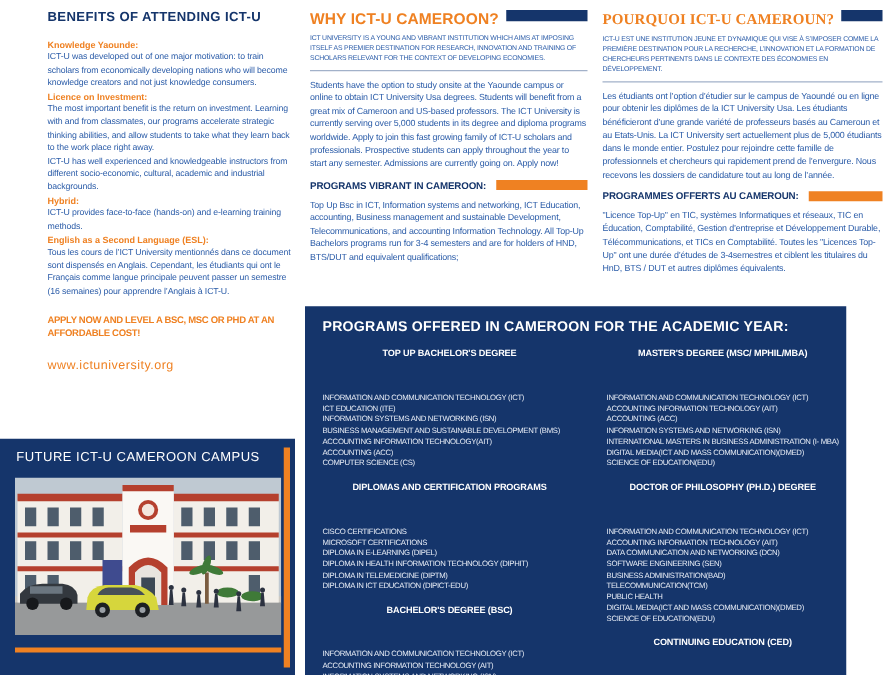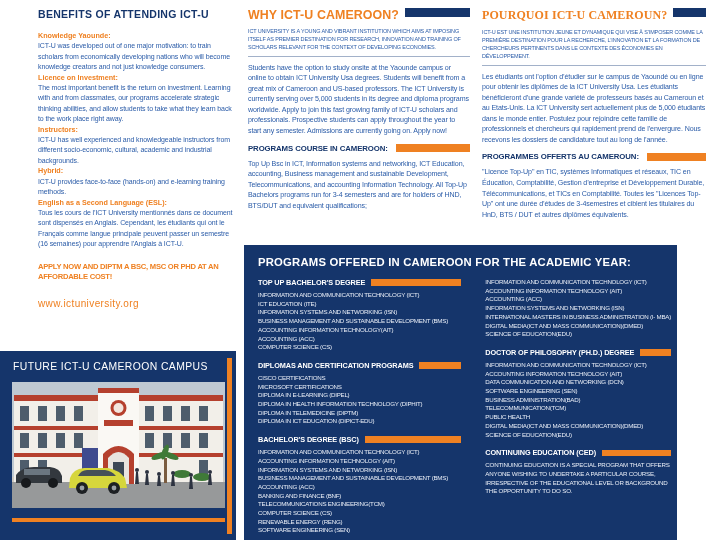--- a/index.html
+++ b/index.html
@@ -35,21 +35,21 @@
   .navy-h{margin:0;color:var(--navy,#15356b);font-weight:bold;font-size:7.8px;letter-spacing:-.1px;white-space:nowrap;}
   .orange-bar{flex:1;height:8px;background:var(--orange,#ef8122);}
 
   
   .bottom-panel{position:absolute;left:244px;top:245px;width:433px;height:295px;background:var(--navy,#15356b);}
   .panel-title{padding:11px 0 0 14px;color:#fff;font-weight:bold;font-size:11.3px;letter-spacing:.2px;white-space:nowrap;}
   .panel-cols{display:flex;padding:10px 6px 0 14px;gap:24px;}
   .panel-col{width:207px;}
   .panel-col.right{flex:1;}
   .group{margin-bottom:9px;}
-  .group-head{display:flex;align-items:center;gap:6px;margin-bottom:4px;}
+  .group-head{display:flex;align-items:center;gap:24px;margin-bottom:4px;flex-direction:column;}
   .gh{color:#fff;font-weight:bold;font-size:7.3px;letter-spacing:-.1px;white-space:nowrap;}
   .gbar{flex:1;height:6.5px;background:var(--orange,#ef8122);}
   .gitem{color:#e9eef7;font-size:6.2px;line-height:8.7px;letter-spacing:-.25px;white-space:nowrap;}
   .ced-text{margin-top:2px;color:#e9eef7;font-size:6.2px;line-height:8.7px;letter-spacing:-.2px;}
 </style>
 </head>
 <body>
 
 <div class="page">
 
@@ -61,35 +61,34 @@
           <div class="benefit-label">Knowledge Yaounde:</div>
           <div class="benefit-text">ICT-U was developed out of one major motivation: to train scholars from economically developing nations who will become knowledge creators and not just knowledge consumers.</div>
         </div>
 
         <div class="benefit">
           <div class="benefit-label">Licence on Investment:</div>
           <div class="benefit-text">The most important benefit is the return on investment. Learning with and from classmates, our programs accelerate strategic thinking abilities, and allow students to take what they learn back to the work place right away.</div>
         </div>
 
         <div class="benefit">
-          <div class="benefit-label">Instructors:</div>
           <div class="benefit-text">ICT-U has well experienced and knowledgeable instructors from different socio-economic, cultural, academic and industrial backgrounds.</div>
         </div>
 
         <div class="benefit">
           <div class="benefit-label">Hybrid:</div>
           <div class="benefit-text">ICT-U provides face-to-face (hands-on) and e-learning training methods.</div>
         </div>
 
         <div class="benefit">
           <div class="benefit-label">English as a Second Language (ESL):</div>
           <div class="benefit-text">Tous les cours de l’ICT University mentionnés dans ce document sont dispensés en Anglais. Cependant, les étudiants qui ont le Français comme langue principale peuvent passer un semestre (16 semaines) pour apprendre l’Anglais à ICT-U.</div>
         </div>
       </div>
-    <div class="cta">APPLY NOW AND DIPTM A BSC, MSC OR PHD AT AN AFFORDABLE COST!</div>
+    <div class="cta">APPLY NOW AND LEVEL A BSC, MSC OR PHD AT AN AFFORDABLE COST!</div>
     <a class="website">www.ictuniversity.org</a>
   </section>
 
   <section class="campus-panel">
     <div class="campus-title">FUTURE ICT-U CAMEROON CAMPUS</div>
     <svg class="campus-image" viewBox="0 0 213 126" preserveAspectRatio="none">
       <rect width="213" height="126" fill="#bfc9d2"></rect>
       <rect x="0" y="95" width="213" height="6" fill="#cdc9c2"></rect>
       <rect x="0" y="100" width="213" height="26" fill="#97999a"></rect>
 
@@ -178,21 +177,21 @@
 
   <section class="col-mid">
     <div class="head-row">
       <h2 class="orange-h">WHY ICT-U CAMEROON?</h2>
       <div class="navy-bar"></div>
     </div>
     <p class="intro">ICT UNIVERSITY IS A YOUNG AND VIBRANT INSTITUTION WHICH AIMS AT IMPOSING ITSELF AS PREMIER DESTINATION FOR RESEARCH, INNOVATION AND TRAINING OF SCHOLARS RELEVANT FOR THE CONTEXT OF DEVELOPING ECONOMIES.</p>
     <hr class="rule">
     <p class="bodytext">Students have the option to study onsite at the Yaounde campus or online to obtain ICT University Usa degrees. Students will benefit from a great mix of Cameroon and US-based professors. The ICT University is currently serving over 5,000 students in its degree and diploma programs worldwide. Apply to join this fast growing family of ICT-U scholars and professionals. Prospective students can apply throughout the year to start any semester. Admissions are currently going on. Apply now!</p>
     <div class="sub-row">
-      <h3 class="navy-h">PROGRAMS COURSE IN CAMEROON:</h3>
+      <h3 class="navy-h">PROGRAMS VIBRANT IN CAMEROON:</h3>
       <div class="orange-bar"></div>
     </div>
     <p class="bodytext">Top Up Bsc in ICT, Information systems and networking, ICT Education, accounting, Business management and sustainable Development, Telecommunications, and accounting Information Technology. All Top-Up Bachelors programs run for 3-4 semesters and are for holders of HND, BTS/DUT and equivalent qualifications;</p>
   </section>
 
   <section class="col-right">
     <div class="head-row">
       <h2 class="orange-h">POURQUOI ICT-U CAMEROUN?</h2>
       <div class="navy-bar"></div>
     </div>
@@ -258,20 +257,24 @@
               <div class="gitem">TELECOMMUNICATIONS ENGINEERING(TCM)</div>
               <div class="gitem">COMPUTER SCIENCE (CS)</div>
               <div class="gitem">RENEWABLE ENERGY (RENG)</div>
               <div class="gitem">SOFTWARE ENGINEERING (SEN)</div>
             </div>
         </div>
       </div>
 
       <div class="panel-col right">
         <div class="group">
+          <div class="group-head">
+            <span class="gh">MASTER'S DEGREE (MSC/ MPHIL/MBA)</span>
+            <span class="gbar"></span>
+          </div>
           <div>
 
           <div class="gitem">INFORMATION AND COMMUNICATION TECHNOLOGY (ICT)</div>
               <div class="gitem">ACCOUNTING INFORMATION TECHNOLOGY (AIT)</div>
               <div class="gitem">ACCOUNTING (ACC)</div>
               <div class="gitem">INFORMATION SYSTEMS AND NETWORKING (ISN)</div>
               <div class="gitem">INTERNATIONAL MASTERS IN BUSINESS ADMINISTRATION (I- MBA)</div>
               <div class="gitem">DIGITAL MEDIA(ICT AND MASS COMMUNICATION)(DMED)</div>
               <div class="gitem">SCIENCE OF EDUCATION(EDU)</div>
             </div>

